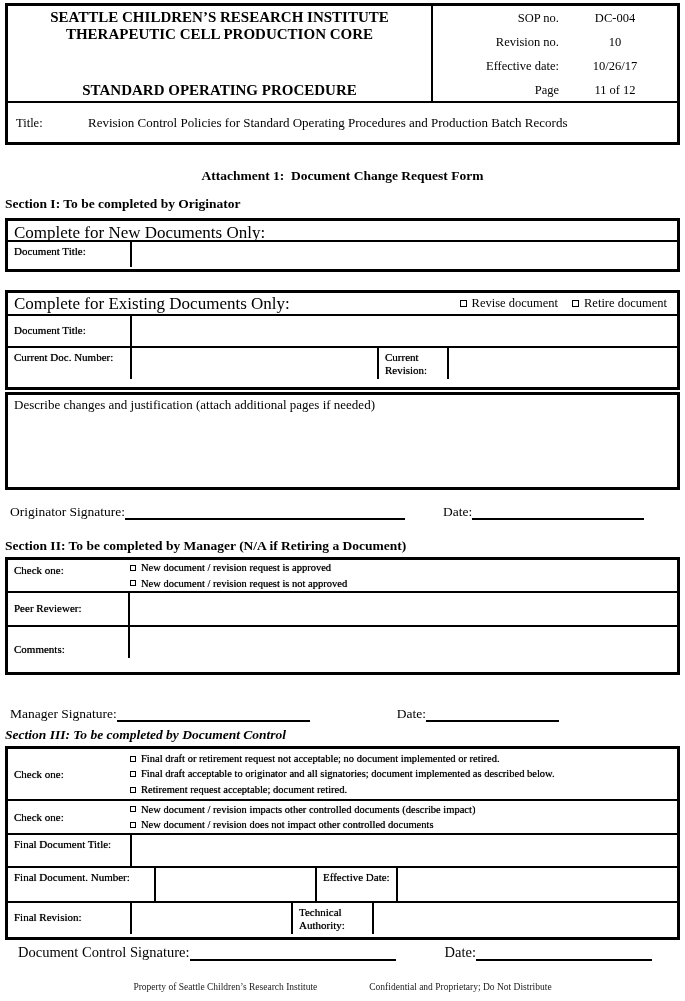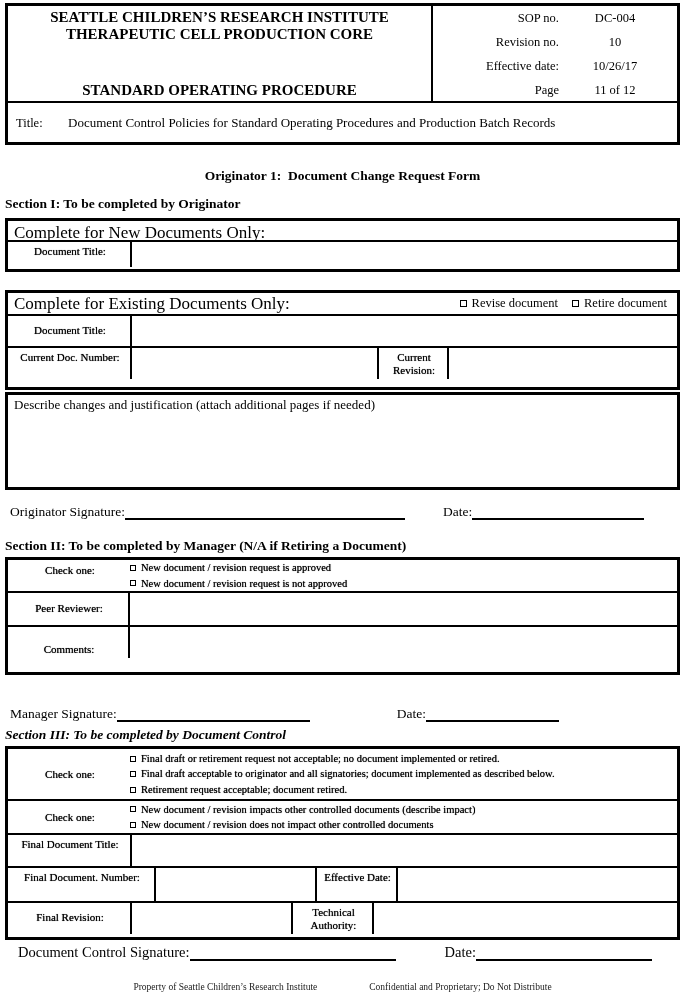--- a/index.html
+++ b/index.html
@@ -6,34 +6,34 @@
   html, body { background: #fff; }
   .page {
     position: relative;
     width: 685px;
     height: 1001px;
     background: #fff;
     font-family: "Liberation Serif", serif;
     color: #000;
     overflow: hidden;
   }
-  .fuzzy { text-shadow: 0 0 0.7px rgba(0,0,0,0.85); text-align: center; }
+  .fuzzy { text-shadow: 0 0 0.7px rgba(0,0,0,0.85); }
 
   
   .hdr-table { position: absolute; left: 5px; top: 3px; width: 675px; height: 142px; border: 3px solid #000; }
   .hdr-top { display: flex; height: 97px; border-bottom: 2px solid #000; }
   .hdr-left { width: 423px; display: flex; flex-direction: column; text-align: center; padding: 3px 2px 2px 2px; }
   .org-line { font-weight: bold; font-size: 15px; line-height: 17px; }
   .hdr-spacer { flex: 1; }
   .doc-type { font-weight: bold; font-size: 15px; line-height: 17px; }
   .hdr-right { flex: 1; border-left: 2px solid #000; display: flex; flex-direction: column; justify-content: space-between; padding: 5px 6px 4px 6px; }
   .meta-row { display: flex; font-size: 12.5px; line-height: 14px; }
   .meta-label { width: 120px; text-align: right; }
   .meta-value { flex: 1; text-align: center; }
-  .hdr-title { display: flex; align-items: center; height: 40px; padding: 1px 8px; }
+  .hdr-title { display: flex; align-items: center; height: 40px; padding: 1px 8px; gap: 20px; }
   .title-label { width: 52px; font-size: 12.5px; }
   .title-value { flex: 1; font-size: 13px; line-height: 15.5px; }
 
   
   .center-heading { position: absolute; left: 0; width: 100%; text-align: center; font-weight: bold; font-size: 13.5px; white-space: pre-wrap; }
   .sec-heading { position: absolute; left: 5px; font-weight: bold; font-size: 13.5px; }
 
   
   .tbl { position: absolute; left: 5px; width: 675px; border: 3px solid #000; }
   .row { display: flex; }
@@ -82,25 +82,25 @@
           <span class="meta-value">10/26/17</span>
         </div>
         <div class="meta-row">
           <span class="meta-label">Page</span>
           <span class="meta-value">11 of 12</span>
         </div>
       </div>
     </div>
     <div class="hdr-title">
       <span class="title-label">Title:</span>
-      <span class="title-value">Document Control Policies for Standard Operating Procedures and Production Batch Records</span>
-    </div>
-  </div>
-
-  <div class="center-heading" style="top:168px;">Originator 1:  Document Change Request Form</div>
+      <span class="title-value">Revision Control Policies for Standard Operating Procedures and Production Batch Records</span>
+    </div>
+  </div>
+
+  <div class="center-heading" style="top:168px;">Attachment 1:  Document Change Request Form</div>
 
   <div class="sec-heading" style="top:196px;text-align:right;">Section I: To be completed by Originator</div>
 
   <div class="tbl" style="top:218px; height:54px;">
     <div class="row" style="height:19px;">
       <div class="band" style="flex:1;">Complete for New Documents Only:</div>
     </div>
     <div class="row" style="flex:1; height:27px;">
       <div class="lbl-cell vr fuzzy" style="width:124px;">Document Title:</div>
       <div style="flex:1;"></div>

